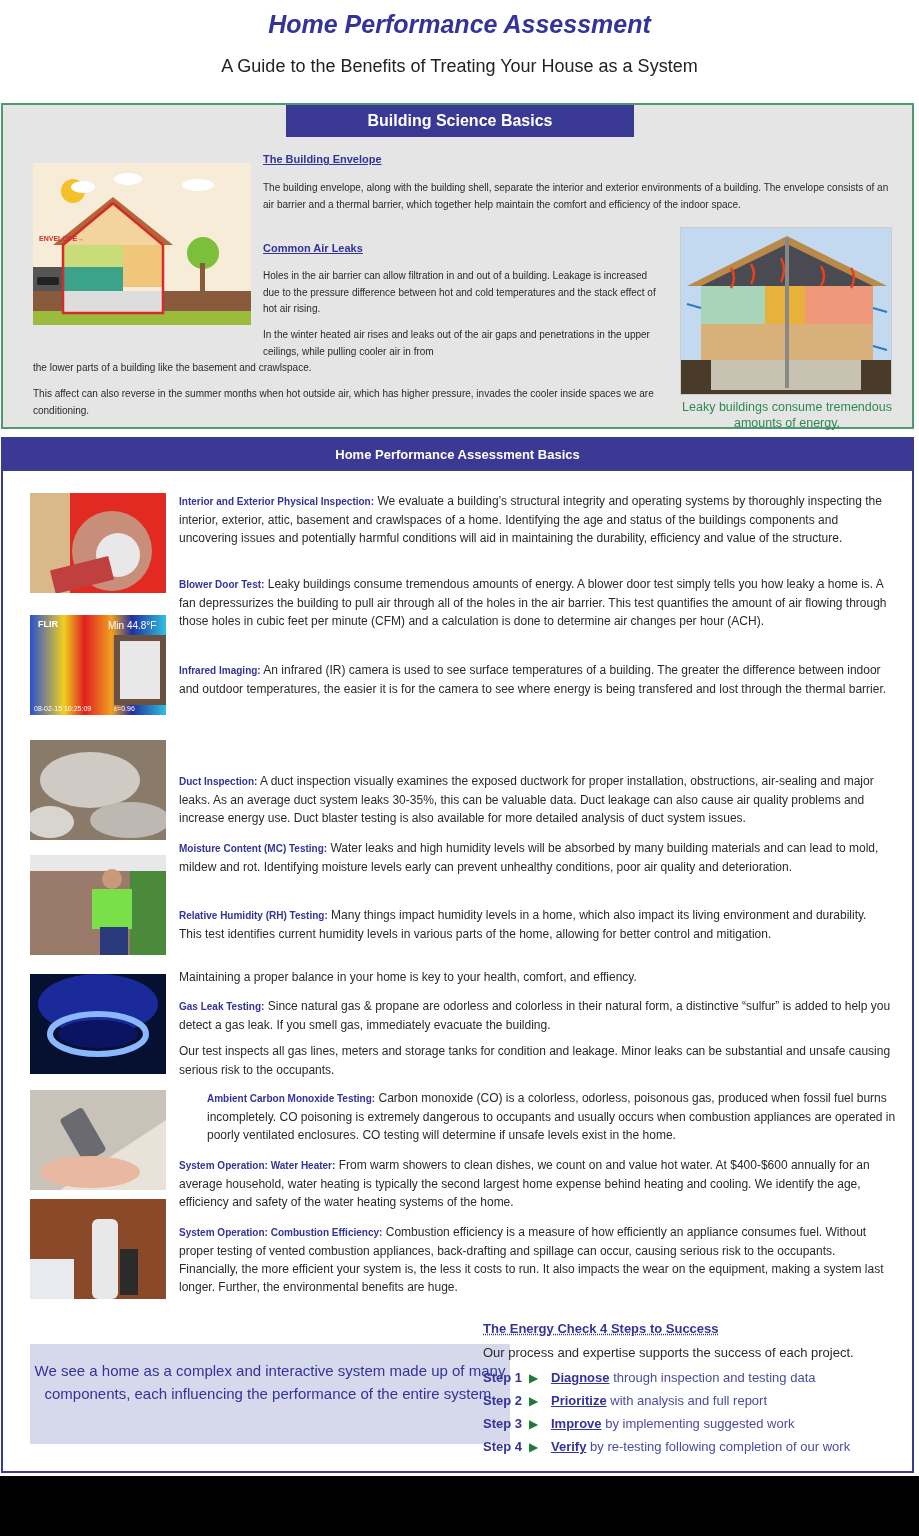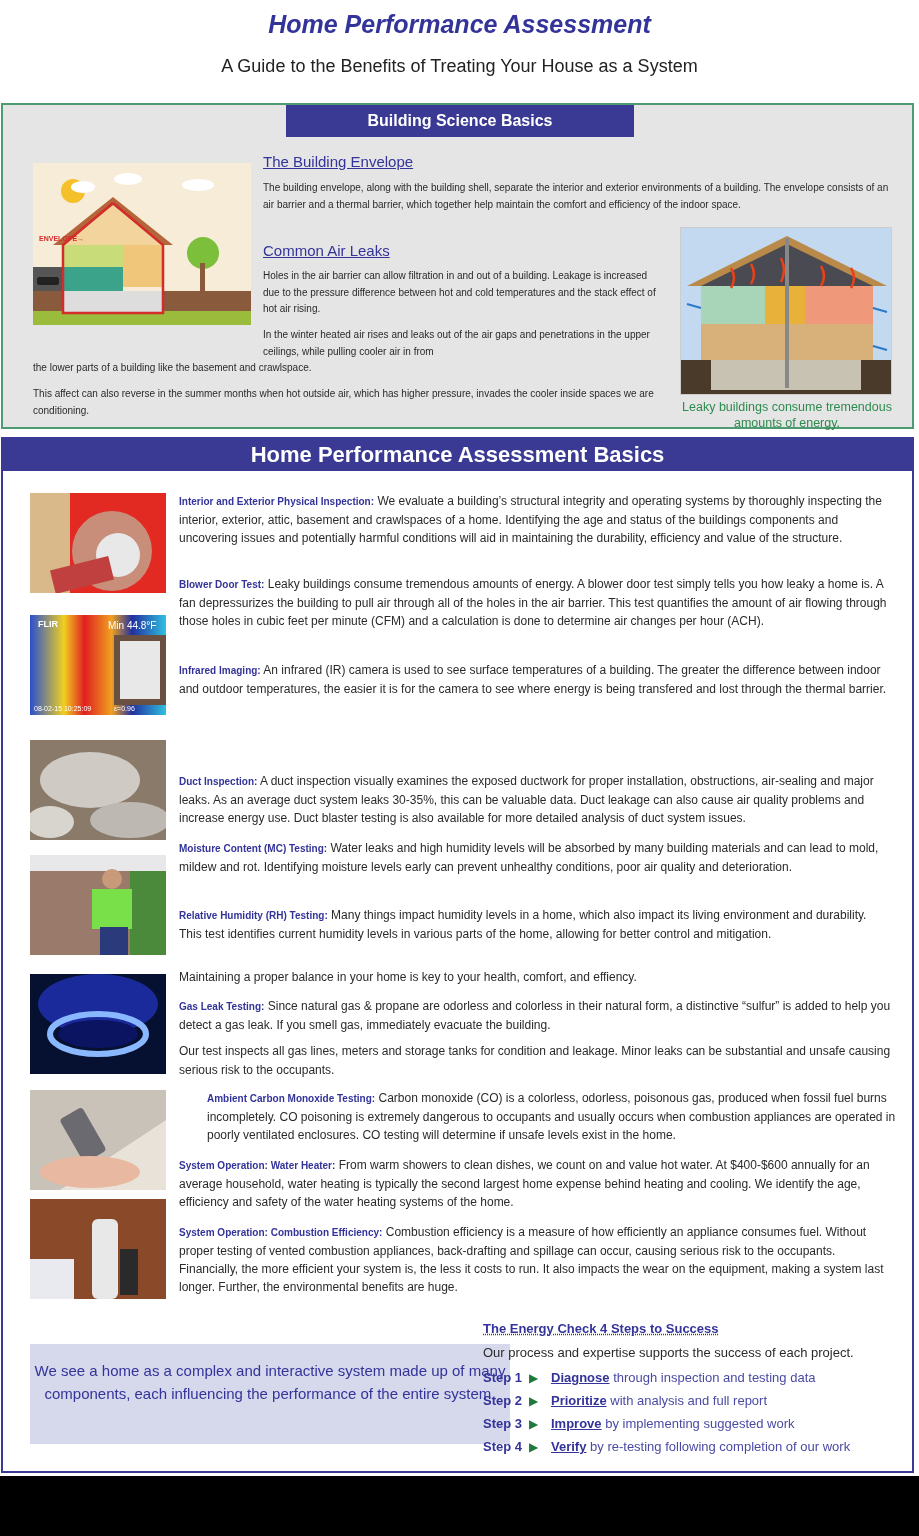--- a/index.html
+++ b/index.html
@@ -12,32 +12,32 @@
               font-size: 18px; color: #222; }
 
   
   .sec1 { position: absolute; left: 1px; top: 103px; width: 913px; height: 326px;
           border: 2px solid #4e9a72; background: #e5e5e5; }
   .sec1-header { position: absolute; left: 283px; top: 0; width: 348px; height: 32px;
                  background: #3a3a95; color: #fff; font-weight: bold; font-size: 16px;
                  text-align: center; line-height: 32px; }
   .house1 { position: absolute; left: 30px; top: 58px; width: 218px; height: 162px;
             background: #f4ead6; overflow: hidden; }
-  .sub-h { position: absolute; font-weight: normal; font-size: 15px; color: #33339a; text-decoration: underline; }
+  .sub-h { position: absolute; font-weight: bold; font-size: 11px; color: #33339a; text-decoration: underline; }
   .p { position: absolute; font-size: 10px; line-height: 16.5px; color: #2a2a2a; }
   .house2 { position: absolute; left: 677px; top: 122px; width: 212px; height: 168px;
             background: #bcd4ea; overflow: hidden; border: 1px solid #ccc; }
   .caption { position: absolute; left: 668px; top: 294px; width: 232px; text-align: center;
              font-size: 12.5px; line-height: 16px; color: #2e8b4e; }
 
   
   .sec2 { position: absolute; left: 1px; top: 437px; width: 913px; height: 1036px;
           border: 2px solid #3a3a95; background: #fff; }
   .sec2-header { position: absolute; left: 0; top: 0; width: 909px; height: 32px;
-                 background: #3a3a95; color: #fff; font-weight: bold; font-size: 22px;
+                 background: #3a3a95; color: #fff; font-weight: bold; font-size: 13px;
                  text-align: center; line-height: 32px; }
   .photo { position: absolute; left: 27px; width: 136px; height: 100px; overflow: hidden; }
   .item { position: absolute; left: 176px; width: 712px; font-size: 12px; line-height: 18px; color: #2a2a2a; }
   .item .lbl { font-weight: bold; font-size: 10px; color: #33339a; }
 
   .quote-box { position: absolute; left: 27px; top: 905px; width: 480px; height: 100px;
                background: #d6d8ec; color: #33339a; font-weight: normal; font-size: 15px;
                line-height: 23px; text-align: center; padding-top: 15px; }
   .steps-title { position: absolute; left: 480px; top: 882px; font-weight: bold; font-size: 13px;
                  color: #33339a; text-decoration: underline dotted; }

